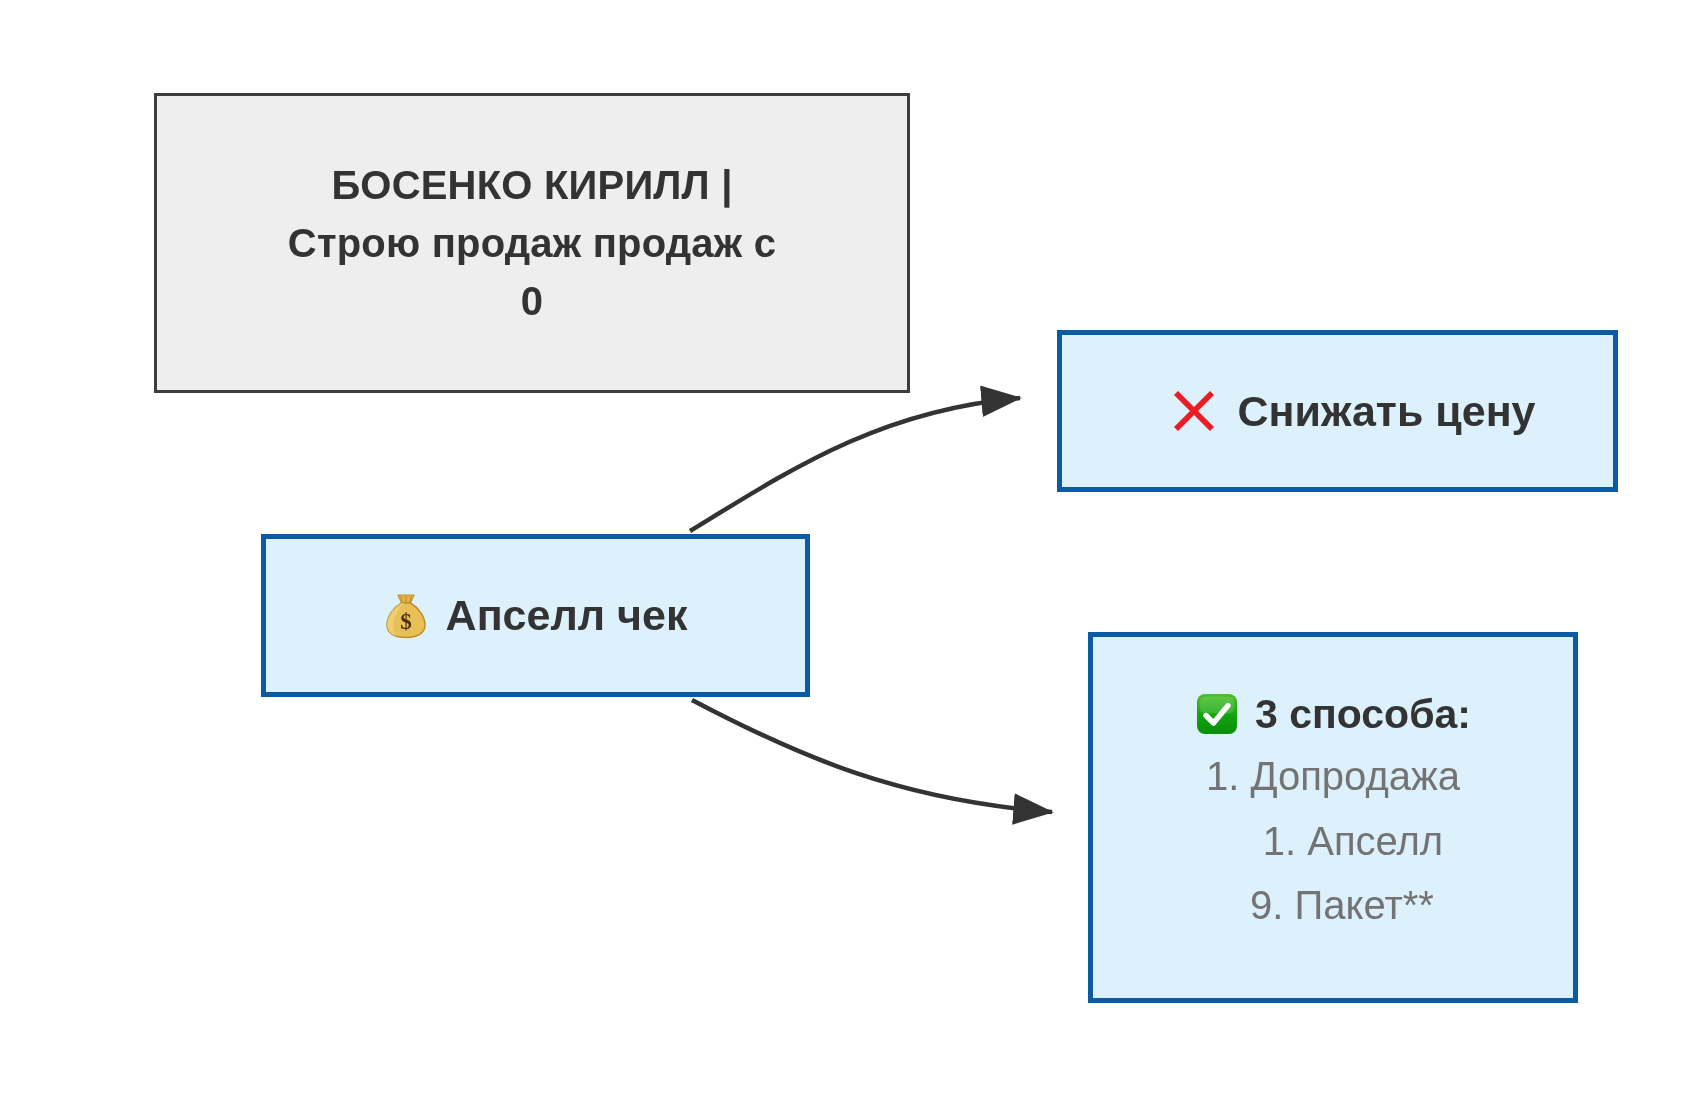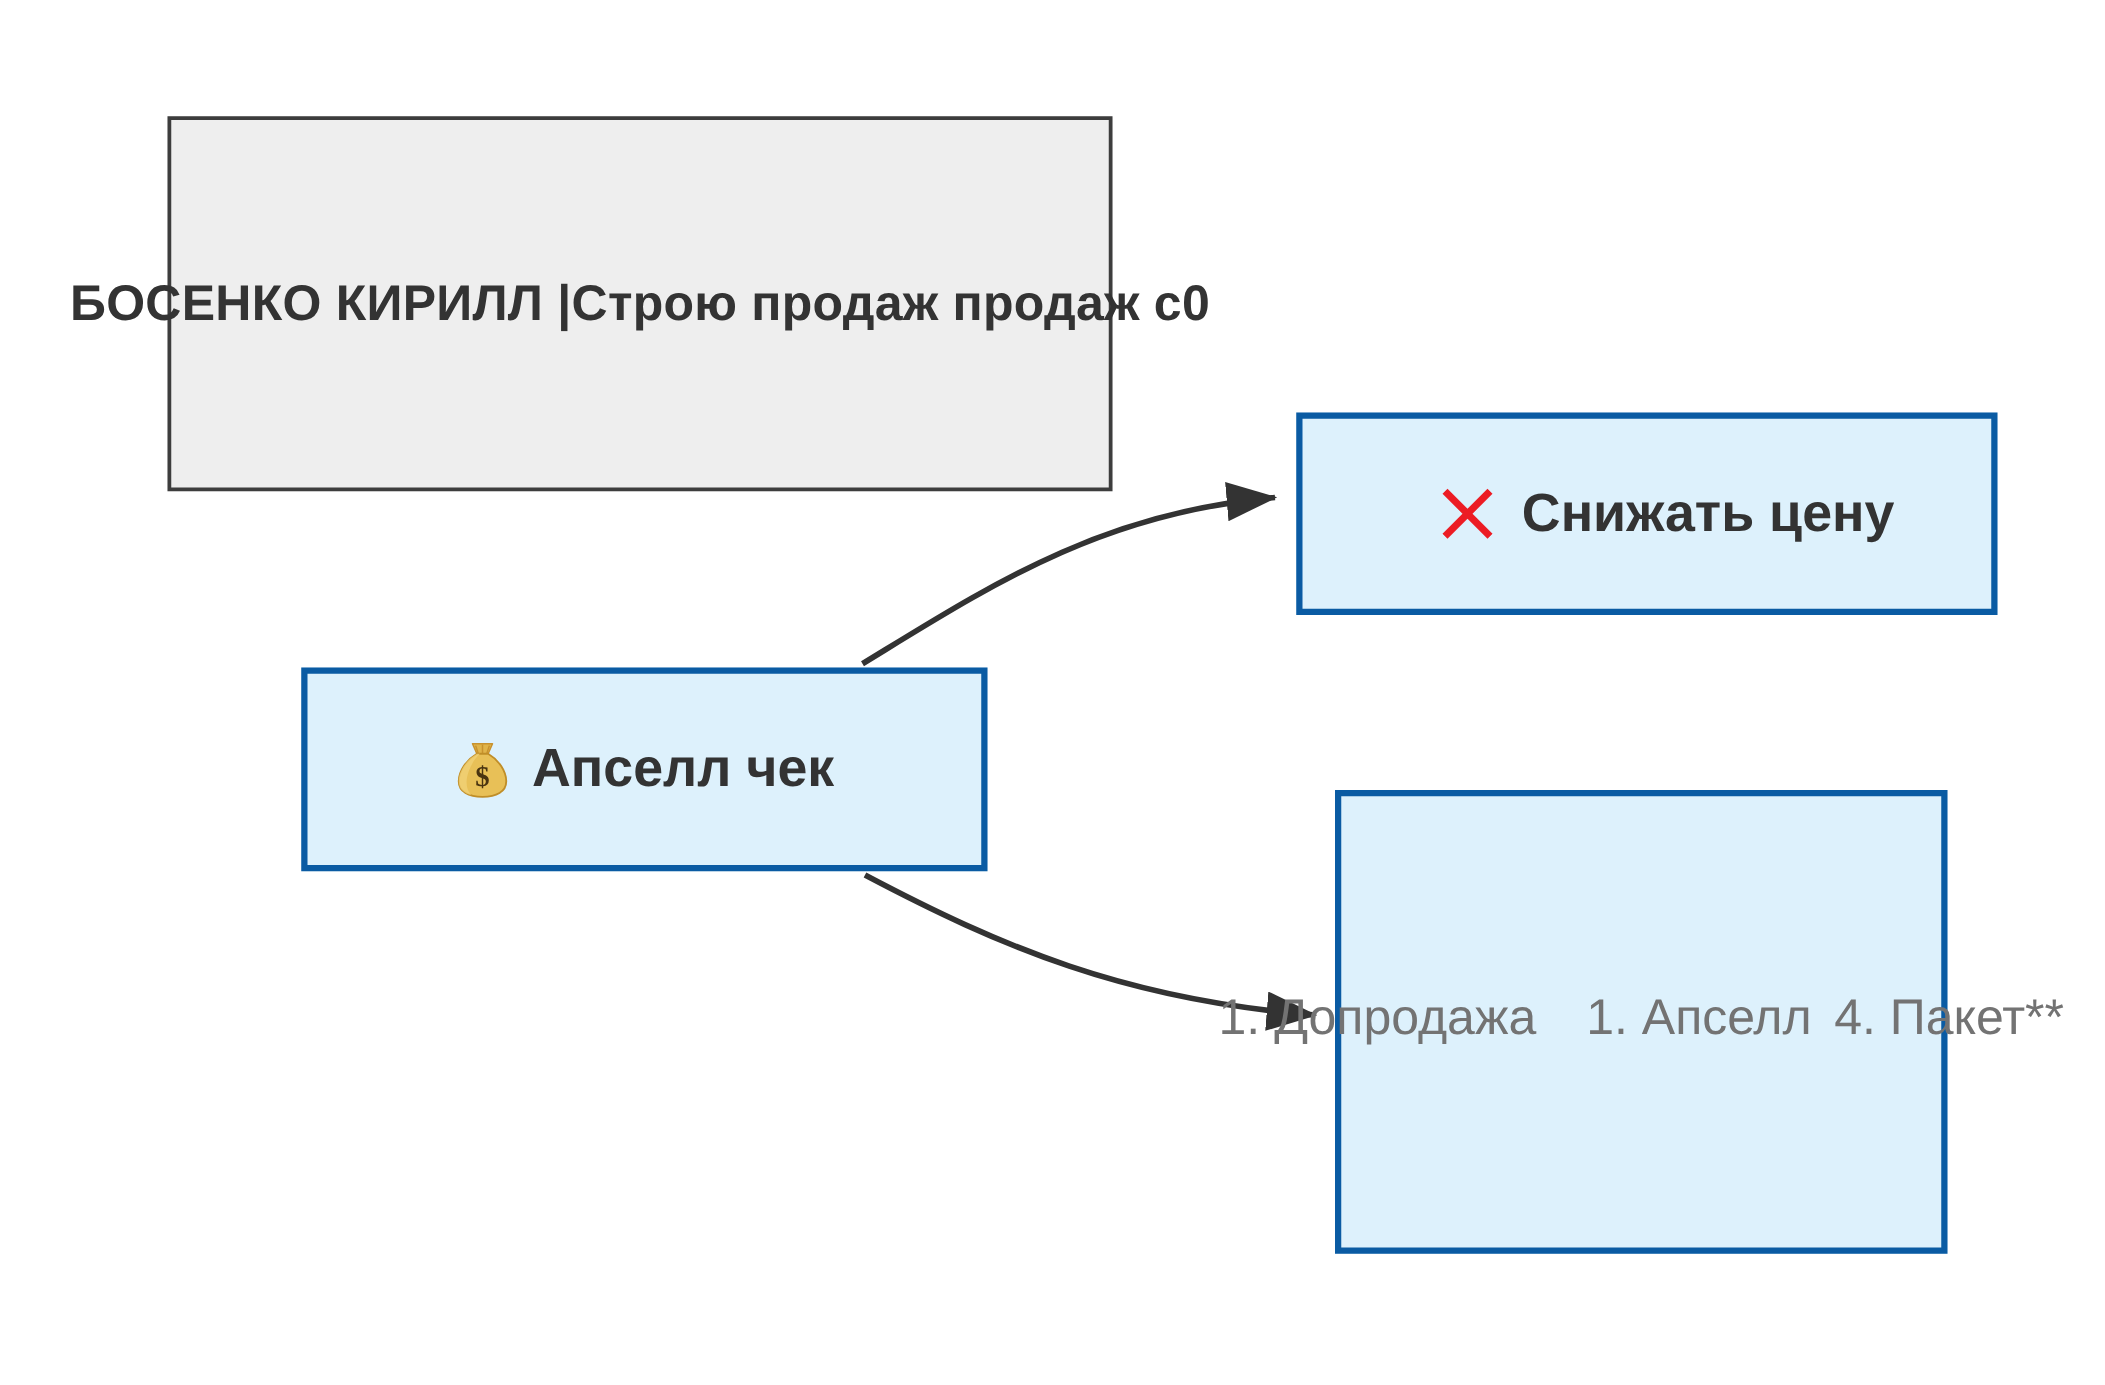--- a/index.html
+++ b/index.html
@@ -23,24 +23,25 @@
     left: 0;
     top: 0;
     width: 1684px;
     height: 1108px;
     pointer-events: none;
   }
   .node {
     position: absolute;
     box-sizing: border-box;
     display: flex;
-    flex-direction: row;
+    flex-direction: column;
     align-items: center;
     justify-content: center;
     text-align: right;
+    margin-left: 20px;
   }
 
   
   .node-title {
     left: 134px;
     top: 93px;
     width: 756px;
     height: 300px;
     background: #eeeeee;
     border: 3px solid #3d3d3d;
@@ -175,18 +176,35 @@
       <span class="emoji">
         <svg width="46" height="46" viewBox="0 0 46 46" aria-hidden="true">
           <path d="M7 3 L23 19 L39 3 L43 7 L27 23 L43 39 L39 43 L23 27 L7 43 L3 39 L19 23 L3 7 Z" fill="#ec1c24"></path>
         </svg>
       </span>
       <span>Снижать цену</span>
     </div>
   </div>
 
   <div class="node node-blue node-ways">
+    <div class="heading">
+      <span class="emoji">
+        <svg width="44" height="44" viewBox="0 0 44 44" aria-hidden="true">
+          <defs>
+            <linearGradient id="gchk" x1="0" y1="0" x2="0" y2="1">
+              <stop offset="0%" stop-color="#4cc02c"></stop>
+              <stop offset="55%" stop-color="#0fa40f"></stop>
+              <stop offset="100%" stop-color="#0b8d0b"></stop>
+            </linearGradient>
+          </defs>
+          <rect x="2" y="2" width="40" height="40" rx="8" ry="8" fill="url(#gchk)"></rect>
+          <rect x="4.5" y="4.5" width="35" height="17" rx="6" ry="6" fill="#ffffff" opacity="0.14"></rect>
+          <path d="M11 23.5 L18.5 31 L33 13.5" fill="none" stroke="#ffffff" stroke-width="5.4" stroke-linecap="round" stroke-linejoin="round"></path>
+        </svg>
+      </span>
+      <span>3 способа:</span>
+    </div>
     <div class="item i1">1. Допродажа</div>
     <div class="item i2">1. Апселл</div>
-    <div class="item i3">4. Пакет**</div>
+    <div class="item i3">9. Пакет**</div>
   </div>
 
 </div>
 
 </body></html>

